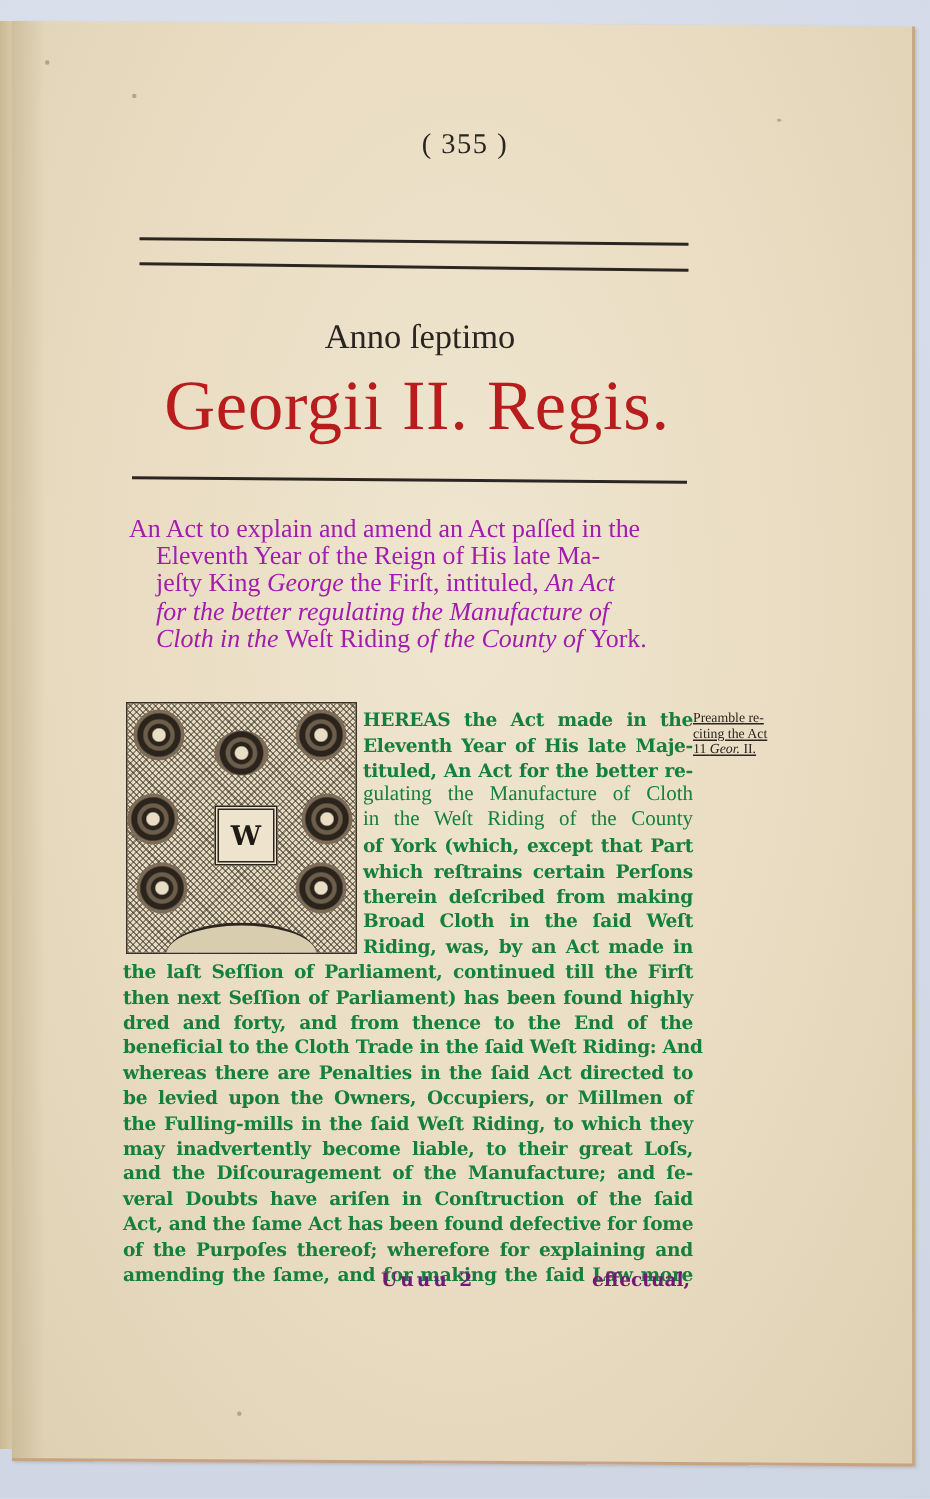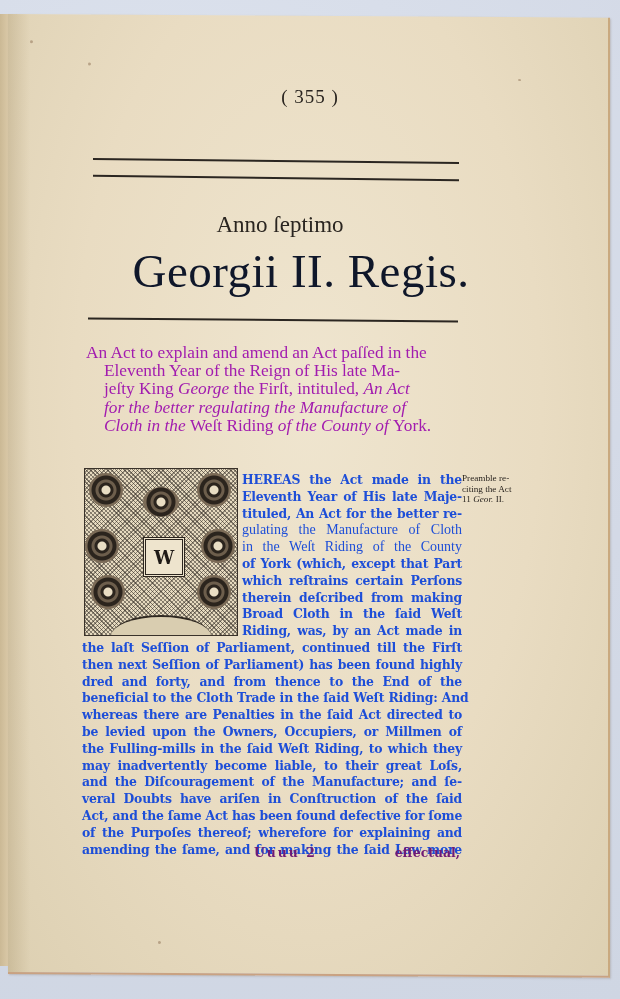--- a/index.html
+++ b/index.html
@@ -40,21 +40,21 @@
   .rule { position: absolute; height: 2px; background: #2b2621; }
   .rule.r1 { left: 93px; width: 366px; top: 160px; transform: rotate(0.6deg); }
   .rule.r2 { left: 93px; width: 366px; top: 177px; transform: rotate(0.7deg); }
   .rule.r3 { left: 88px; width: 370px; top: 319px; transform: rotate(0.45deg); }
   .anno {
     position: absolute; left: 0; width: 560px; top: 212px; text-align: center;
     font-size: 23px; color: #2a2520;
   }
   .regis {
     position: absolute; left: 0; width: 556px; top: 244px; text-align: center;
-    font-size: 47px; color: #0f172a; letter-spacing: 0.5px; padding-left: 23px;
+    font-size: 47px; color: #b91c1c; letter-spacing: 0.5px;
   }
   .act-title {
     position: absolute; left: 86px; top: 344px; width: 378px;
     font-size: 17.3px; line-height: 18.2px; color: #a21caf;
     text-align: justify;
   }
   .act-title .line { display: block; white-space: nowrap; }
   .act-title .indent { padding-left: 18px; }
   .act-title i { font-style: italic; }
   .woodcut {
@@ -76,30 +76,30 @@
   }
   .woodcut .initial-box {
     position: absolute; left: 58px; top: 68px; width: 36px; height: 34px;
     background: #eee4cd; border: 3px double #2b241d;
     display: flex; align-items: center; justify-content: center;
     font-size: 18px; font-weight: bold; color: #1f1a16; font-family: "DejaVu Serif", serif;
   }
   .body-text {
     position: absolute; left: 82px; top: 472px; width: 380px;
     font-family: "DejaVu Serif", serif;
-    font-size: 12.4px; line-height: 16.8px; color: #1d4ed8;
+    font-size: 12.4px; line-height: 16.8px; color: #15803d;
   }
   .body-text .ln { display: block; white-space: nowrap; text-align: justify; text-align-last: justify; }
   .body-text .ln.wide { width: 380px; }
   .body-text .ln.narrow { width: 220px; margin-left: 160px; }
   .body-text .bl { font-weight: bold; letter-spacing: -0.2px; }
   .body-text .rom { font-family: "Liberation Serif", serif; font-size: 14px; font-weight: normal; }
   .margin-note {
     position: absolute; left: 462px; top: 473px; width: 70px;
-    font-size: 9.2px; line-height: 10.5px; color: #2a2520;
+    font-size: 9.2px; line-height: 10.5px; color: #2a2520; text-decoration: underline;
   }
   .margin-note .it { font-style: italic; }
   .signature {
     position: absolute; left: 82px; top: 845px; width: 380px; height: 18px;
     font-family: "DejaVu Serif", serif; font-size: 12.4px; color: #701a75; font-weight: bold;
   }
   .signature .sig { position: absolute; left: 172px; letter-spacing: 2px; }
   .signature .catch { position: absolute; right: 2px; }
   .spot { position: absolute; border-radius: 50%; background: rgba(130,100,70,0.45); }
 </style>

